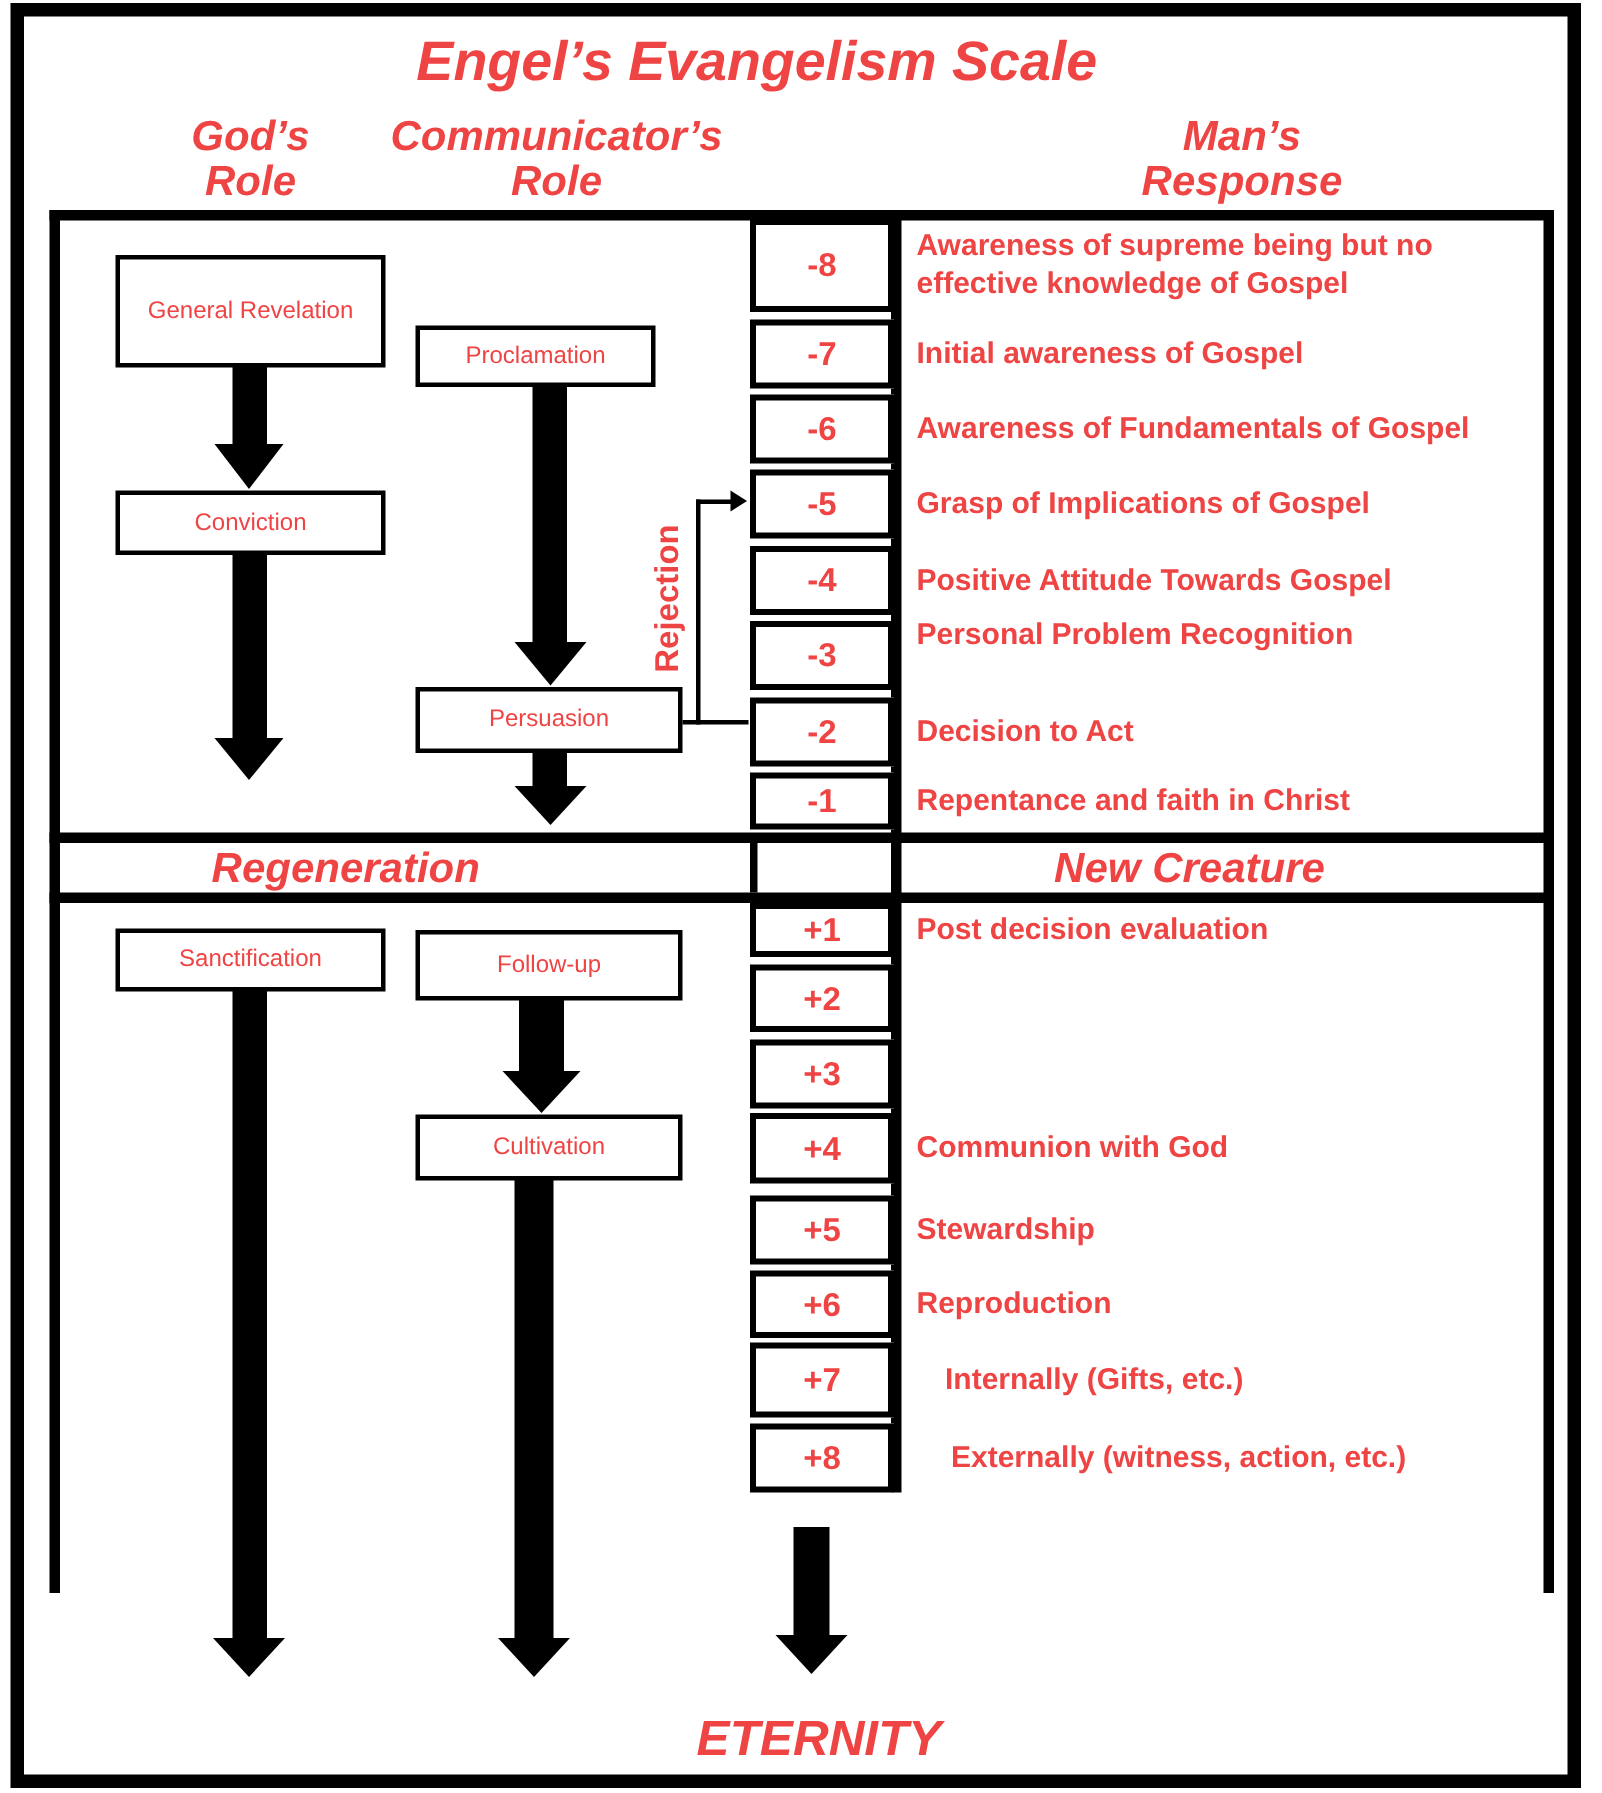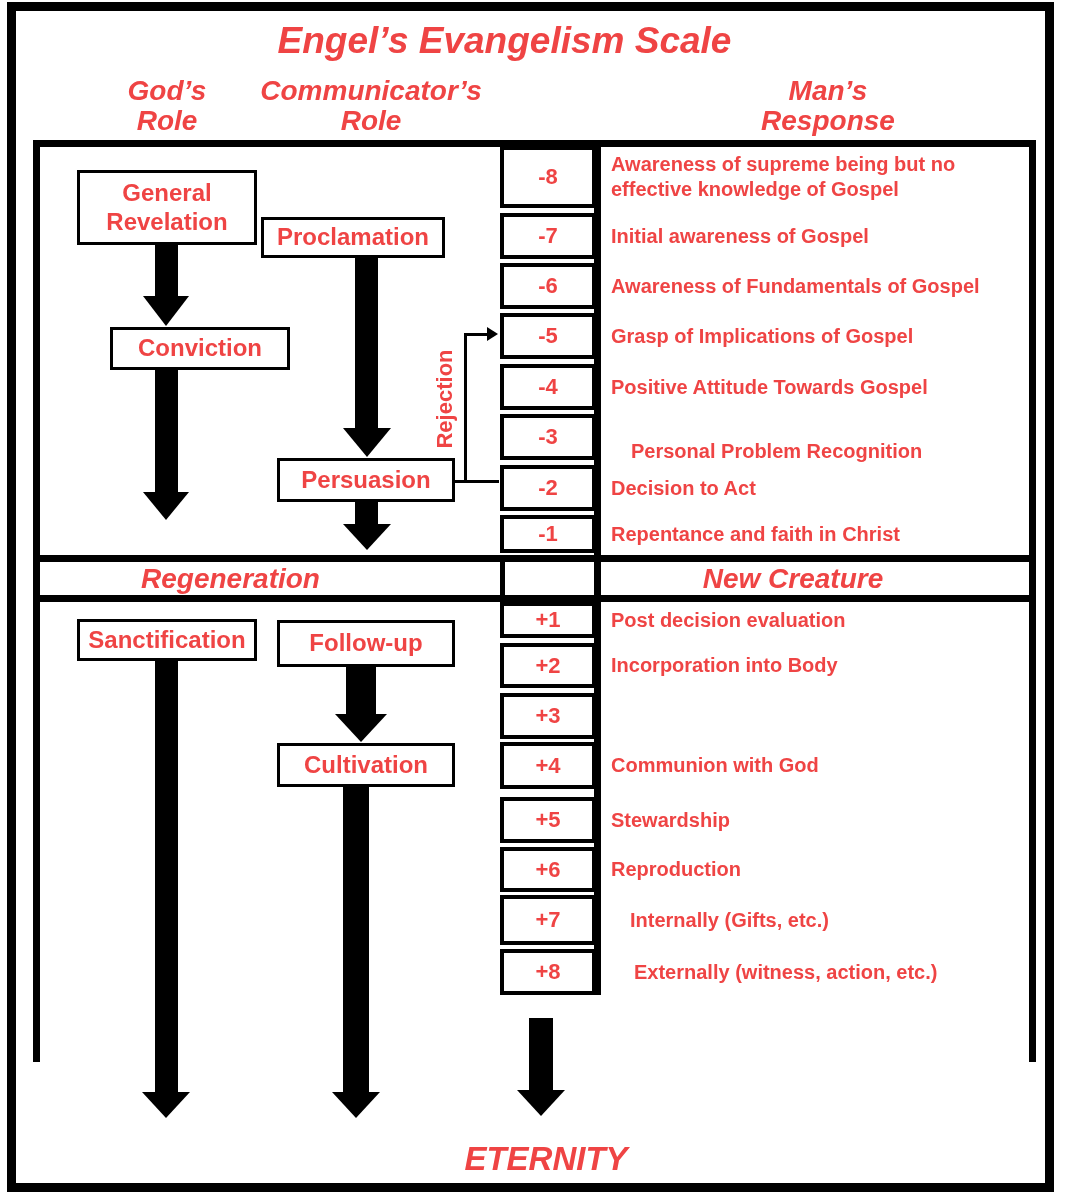--- a/index.html
+++ b/index.html
@@ -7,21 +7,21 @@
     position:relative;width:1068px;height:1195px;background:#fff;overflow:hidden;
     font-family:"Liberation Sans","DejaVu Sans",sans-serif;color:#ef4444;
   }
   .abs{position:absolute;box-sizing:border-box;}
   .ink{background:#000;}
   #outer-frame{left:7px;top:2px;width:1047px;height:1190px;border:9px solid #000;}
   .title{left:0;top:20px;width:1009px;text-align:center;font-size:37px;font-weight:bold;font-style:italic;letter-spacing:0px;}
   .col-header{top:76px;text-align:center;font-size:28px;font-weight:bold;font-style:italic;line-height:30px;}
   .cell{left:500px;width:96px;border:4px solid #000;background:#fff;display:flex;align-items:center;justify-content:center;font-weight:bold;font-size:22px;}
   .desc{left:611px;width:415px;display:flex;align-items:center;font-weight:bold;font-size:20px;line-height:25px;}
-  .dbox{border:3px solid #000;background:#fff;display:flex;align-items:center;justify-content:center;text-align:center;font-weight:bold;font-size:24px;line-height:1.2;}
+  .dbox{border:3px solid #000;background:#fff;display:flex;align-items:center;justify-content:center;font-weight:normal;font-size:16px;line-height:1.2;}
   .band-label{top:562px;height:33px;display:flex;align-items:center;justify-content:center;font-size:28px;font-weight:bold;font-style:italic;}
   .ahead{width:0;height:0;}
   .eternity{left:396px;top:1140px;width:300px;text-align:center;font-size:33px;font-weight:bold;font-style:italic;}
   .rejection{left:359px;top:387px;width:170px;height:24px;text-align:center;font-size:22px;font-weight:bold;transform:rotate(-90deg);}
 </style>
 </head>
 <body>
 
 <div id="stage">
 
@@ -78,21 +78,21 @@
     </div>
   <div class="abs cell" style="top:515px;height:38px;">
       <span>-1</span>
     </div>
 
   <div class="abs desc" style="top:146px;height:62px;width:396px;">Awareness of supreme being but no effective knowledge of Gospel</div>
   <div class="abs desc" style="top:213px;height:46px;">Initial awareness of Gospel</div>
   <div class="abs desc" style="top:263px;height:46px;">Awareness of Fundamentals of Gospel</div>
   <div class="abs desc" style="top:313px;height:46px;">Grasp of Implications of Gospel</div>
   <div class="abs desc" style="top:364px;height:46px;">Positive Attitude Towards Gospel</div>
-  <div class="abs desc" style="top:428px;height:46px;margin-left:20px;">Personal Problem Recognition</div>
+  <div class="abs desc" style="top:400px;height:46px;">Personal Problem Recognition</div>
   <div class="abs desc" style="top:465px;height:46px;">Decision to Act</div>
   <div class="abs desc" style="top:515px;height:38px;">Repentance and faith in Christ</div>
 
   <div class="abs cell" style="top:602px;height:36px;">
       <span>+1</span>
     </div>
   <div class="abs cell" style="top:643px;height:45px;">
       <span>+2</span>
     </div>
   <div class="abs cell" style="top:693px;height:46px;">
@@ -108,30 +108,29 @@
       <span>+6</span>
     </div>
   <div class="abs cell" style="top:895px;height:50px;">
       <span>+7</span>
     </div>
   <div class="abs cell" style="top:949px;height:46px;">
       <span>+8</span>
     </div>
 
   <div class="abs desc" style="top:602px;height:36px;">Post decision evaluation</div>
-  <div class="abs desc" style="top:643px;height:45px;">Incorporation into Body</div>
   <div class="abs desc" style="top:742px;height:47px;">Communion with God</div>
   <div class="abs desc" style="top:797px;height:46px;">Stewardship</div>
   <div class="abs desc" style="top:847px;height:45px;">Reproduction</div>
   <div class="abs desc" style="top:895px;height:50px;left:630px;">Internally (Gifts, etc.)</div>
   <div class="abs desc" style="top:949px;height:46px;left:634px;">Externally (witness, action, etc.)</div>
 
   <div class="abs dbox" style="left:77px;top:170px;width:180px;height:75px;">General Revelation</div>
-  <div class="abs dbox" style="left:261px;top:217px;width:184px;height:41px;">Proclamation</div>
-  <div class="abs dbox" style="left:77px;top:327px;width:180px;height:43px;margin-left:33px;">Conviction</div>
+  <div class="abs dbox" style="left:277px;top:217px;width:160px;height:41px;">Proclamation</div>
+  <div class="abs dbox" style="left:77px;top:327px;width:180px;height:43px;">Conviction</div>
   <div class="abs dbox" style="left:277px;top:458px;width:178px;height:44px;">Persuasion</div>
   <div class="abs dbox" style="left:77px;top:619px;width:180px;height:42px;">Sanctification</div>
   <div class="abs dbox" style="left:277px;top:620px;width:178px;height:47px;">Follow-up</div>
   <div class="abs dbox" style="left:277px;top:743px;width:178px;height:44px;">Cultivation</div>
 
   <div class="abs ink" style="left:155px;top:244px;width:23px;height:52px;"></div>
   <div class="abs ahead" style="left:143px;top:296px;border-left:23px solid transparent;border-right:23px solid transparent;border-top:30px solid #000;"></div>
 
   <div class="abs ink" style="left:155px;top:368px;width:23px;height:124px;"></div>
   <div class="abs ahead" style="left:143px;top:492px;border-left:23px solid transparent;border-right:23px solid transparent;border-top:28px solid #000;"></div>

